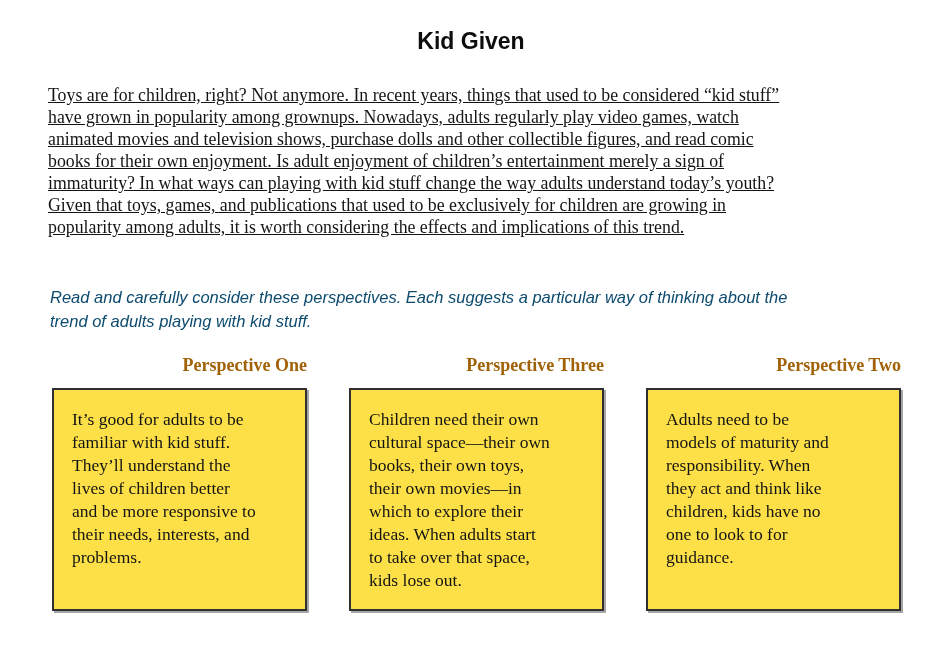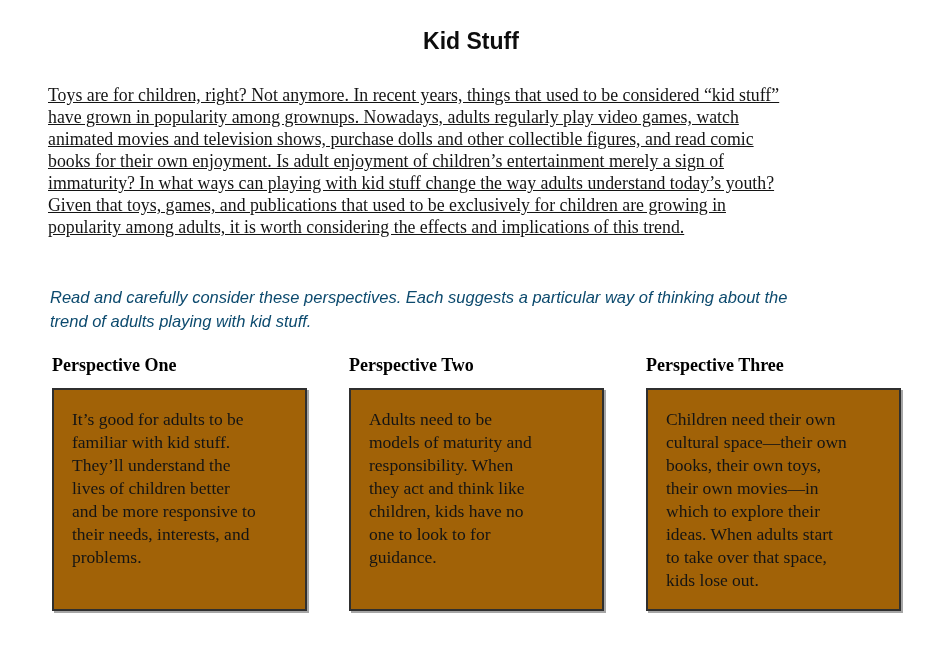--- a/index.html
+++ b/index.html
@@ -50,46 +50,46 @@
   .perspective-col {
     width: 255px;
     flex: 0 0 auto;
   }
   .perspective-heading {
     margin: 0 0 13px 0;
     font-family: "Liberation Serif", serif;
     font-weight: bold;
     font-size: 18px;
     line-height: 20px;
-    text-align: left;
-    color: #000000;
+    text-align: right;
+    color: #a16207;
   }
   .perspective-box {
     box-sizing: border-box;
     height: 223px;
     border: 2px solid #2f2f2f;
     box-shadow: 2px 2px 0 #a6a6a6;
-    background: #a16207;
+    background: #fde047;
     padding: 18px 12px 0 18px;
   }
   .perspective-text {
     margin: 0;
     font-family: "Liberation Serif", serif;
     font-size: 17.5px;
     line-height: 23px;
     white-space: pre-line;
     color: #141414;
   }
 </style>
 </head>
 <body>
 
 <div class="page">
 
-  <h1 class="doc-title">Kid Stuff</h1>
+  <h1 class="doc-title">Kid Given</h1>
 
   <p class="intro">Toys are for children, right? Not anymore. In recent years, things that used to be considered “kid stuff”
 have grown in popularity among grownups. Nowadays, adults regularly play video games, watch
 animated movies and television shows, purchase dolls and other collectible figures, and read comic
 books for their own enjoyment. Is adult enjoyment of children’s entertainment merely a sign of
 immaturity? In what ways can playing with kid stuff change the way adults understand today’s youth?
 Given that toys, games, and publications that used to be exclusively for children are growing in
 popularity among adults, it is worth considering the effects and implications of this trend.</p>
 
   <p class="instructions">Read and carefully consider these perspectives. Each suggests a particular way of thinking about the
@@ -104,40 +104,40 @@
 familiar with kid stuff.
 They’ll understand the
 lives of children better
 and be more responsive to
 their needs, interests, and
 problems.</p>
       </div>
     </div>
 
     <div class="perspective-col">
-      <h2 class="perspective-heading">Perspective Two</h2>
-      <div class="perspective-box">
-        <p class="perspective-text">Adults need to be
-models of maturity and
-responsibility. When
-they act and think like
-children, kids have no
-one to look to for
-guidance.</p>
-      </div>
-    </div>
-
-    <div class="perspective-col">
       <h2 class="perspective-heading">Perspective Three</h2>
       <div class="perspective-box">
         <p class="perspective-text">Children need their own
 cultural space—their own
 books, their own toys,
 their own movies—in
 which to explore their
 ideas. When adults start
 to take over that space,
 kids lose out.</p>
       </div>
     </div>
 
+    <div class="perspective-col">
+      <h2 class="perspective-heading">Perspective Two</h2>
+      <div class="perspective-box">
+        <p class="perspective-text">Adults need to be
+models of maturity and
+responsibility. When
+they act and think like
+children, kids have no
+one to look to for
+guidance.</p>
+      </div>
+    </div>
+
   </div>
 </div>
 
 </body></html>

